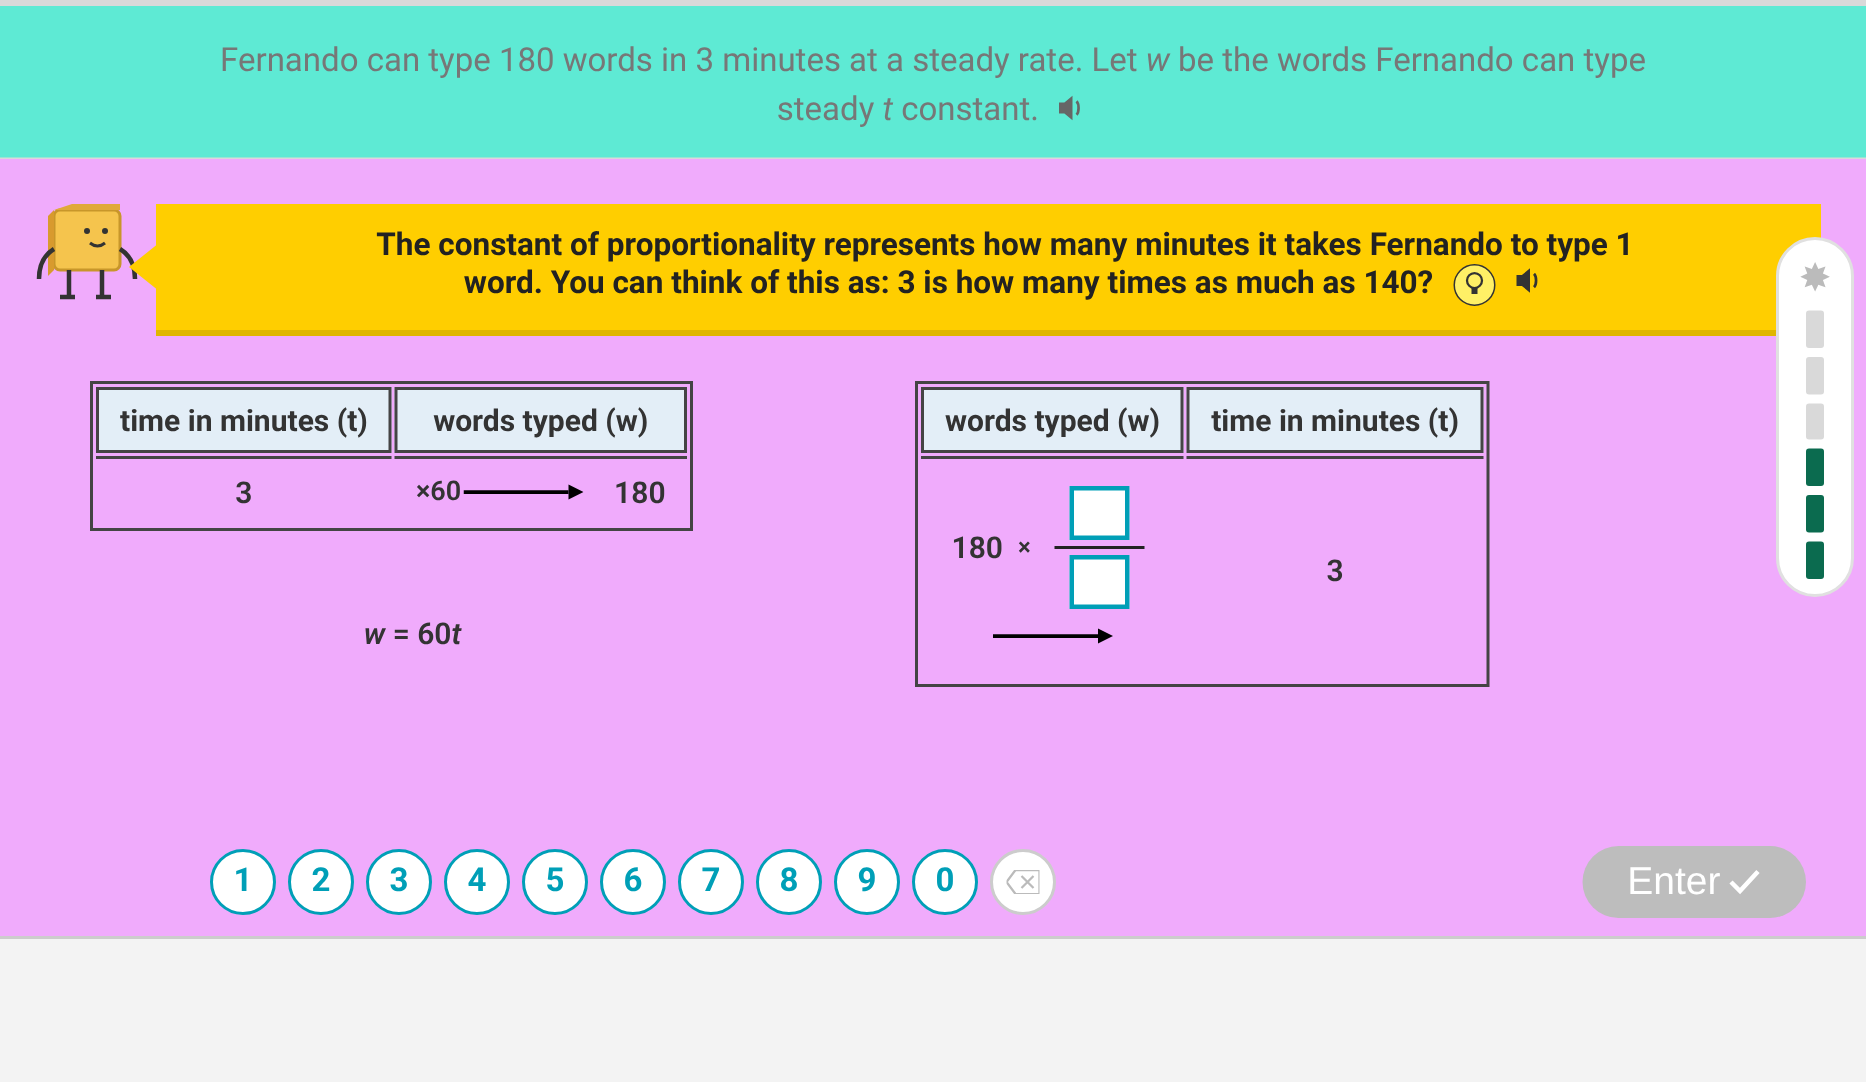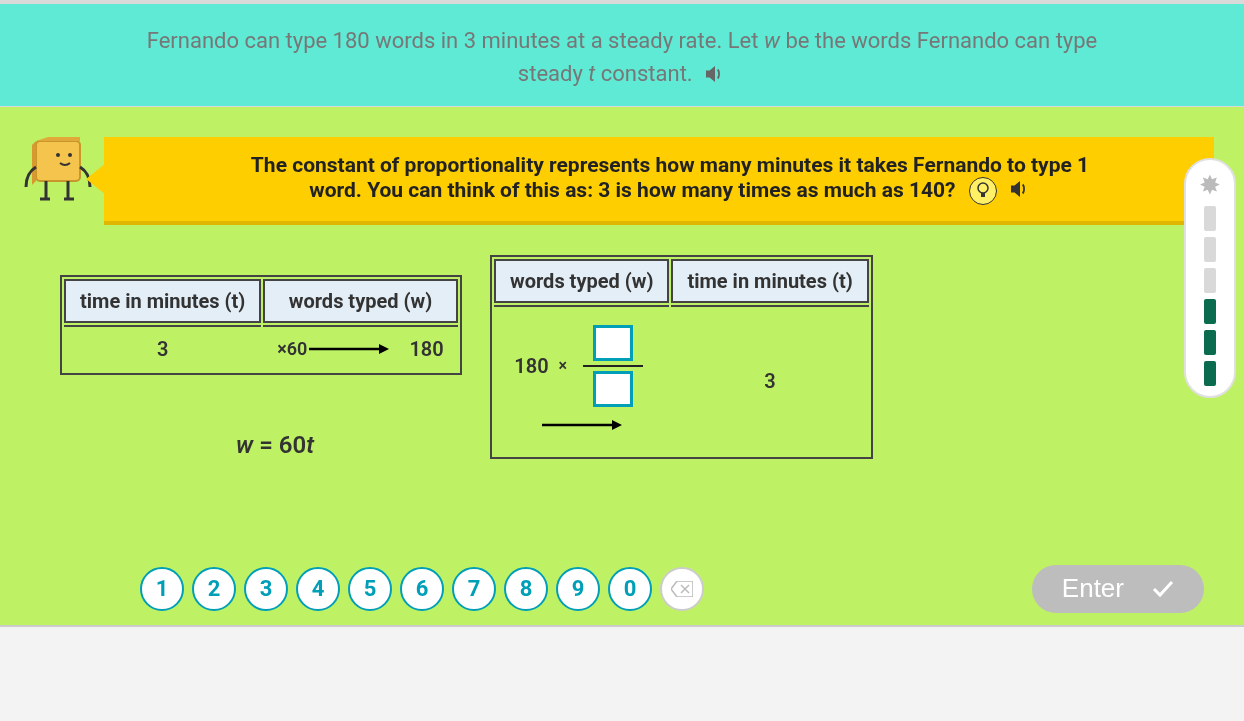--- a/index.html
+++ b/index.html
@@ -23,21 +23,21 @@
     line-height: 1.5;
   }
   .prompt-bar .var { font-style: italic; }
   .sound-icon {
     display: inline-block;
     vertical-align: middle;
     margin-left: 6px;
     color: #666;
   }
   .content {
-    background: #bef264;
+    background: #f0abfc;
     margin: 0;
     position: relative;
     height: 520px;
     border-bottom: 2px solid #ccc;
   }
   .hint-row {
     display: flex;
     align-items: flex-start;
     padding: 30px 30px 10px 18px;
   }
@@ -81,22 +81,23 @@
     background: #fff066;
     border: 1.5px solid #333;
     display: inline-flex;
     align-items: center;
     justify-content: center;
     font-size: 14px;
     color: #222;
   }
   .tables {
     display: flex;
+    gap: 120px;
     padding: 20px 60px;
-    align-items: flex-end;
+    align-items: flex-start;
   }
   .tbl {
     border: 2px solid #444;
   }
   .tbl th {
     background: #e3eef7;
     border: 2px solid #444;
     padding: 8px 14px;
     font-size: 20px;
     font-weight: 700;
@@ -111,21 +112,21 @@
   .arrow-cell {
     display: flex;
     flex-direction: row;
     align-items: center;
     gap: 2px;
   }
   .arrow-cell svg { width: 80px; height: 14px; }
   .left-block { width: 430px; }
   .equation {
     text-align: center;
-    font-size: 24px;
+    font-size: 20px;
     font-weight: 600;
     margin-top: 56px;
   }
   .equation .var { font-style: italic; }
   .right-block .tbl td { padding: 18px 8px; }
   .fraction-input {
     display: inline-flex;
     flex-direction: column;
     align-items: center;
     margin: 0 6px;
@@ -183,21 +184,21 @@
     margin-left: auto;
     background: #bdbdbd;
     color: #fff;
     border: none;
     border-radius: 26px;
     height: 48px;
     padding: 0 30px;
     font-size: 26px;
     display: flex;
     align-items: center;
-    gap: 28px;
+    gap: 5px;
     cursor: pointer;
   }
   .progress {
     position: absolute;
     right: 8px;
     top: 158px;
     width: 52px;
     height: 240px;
     background: #fff;
     border: 2px solid #e0e0e0;

